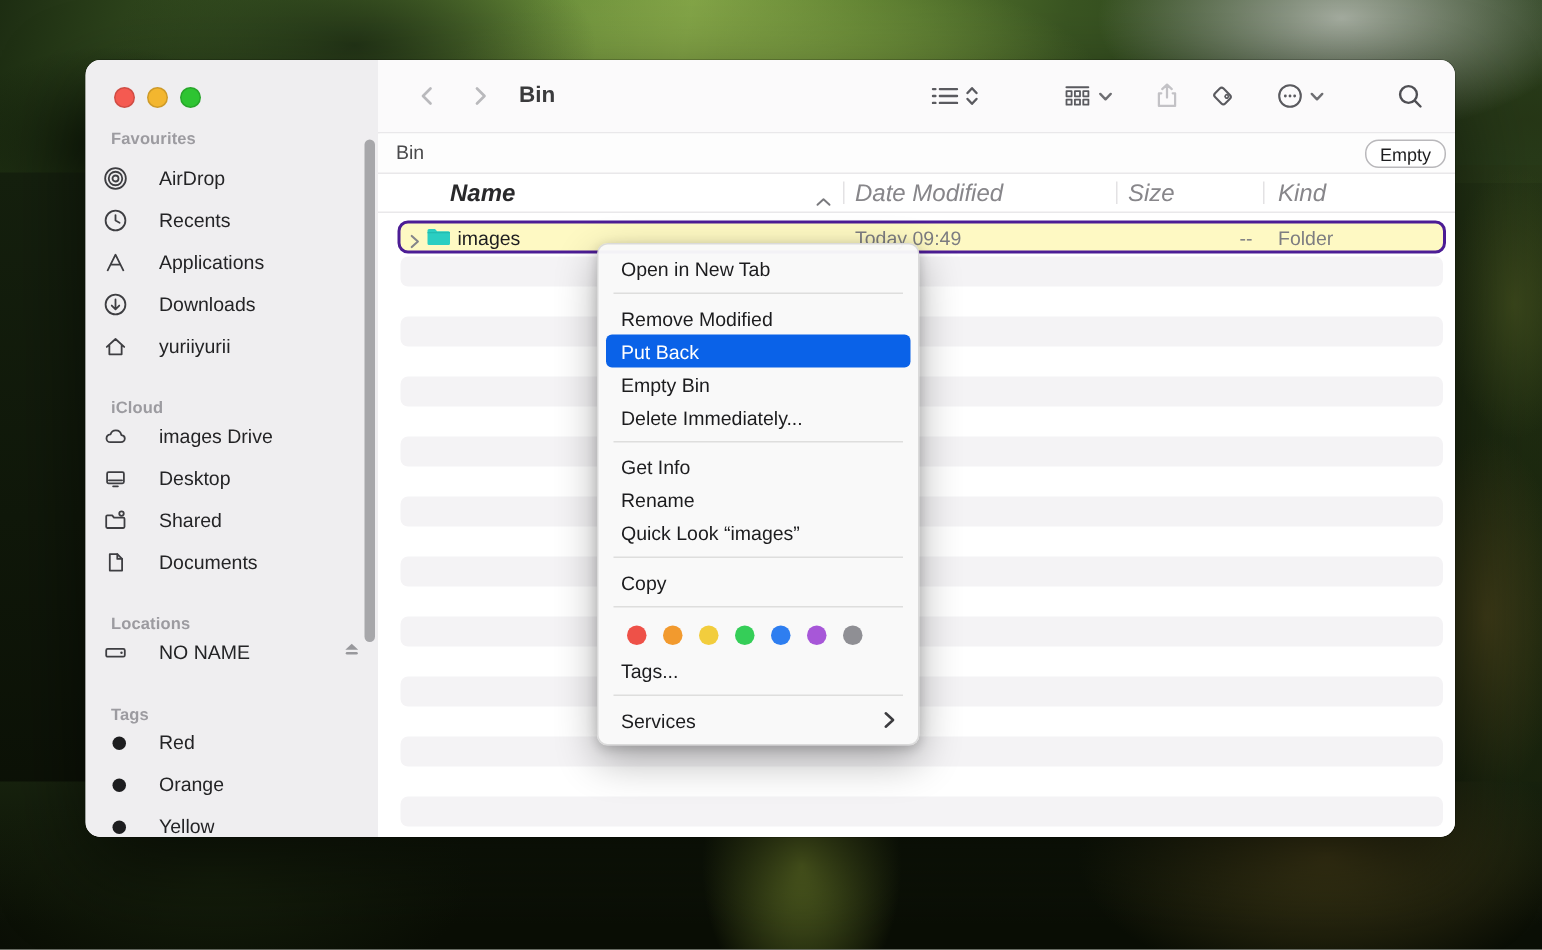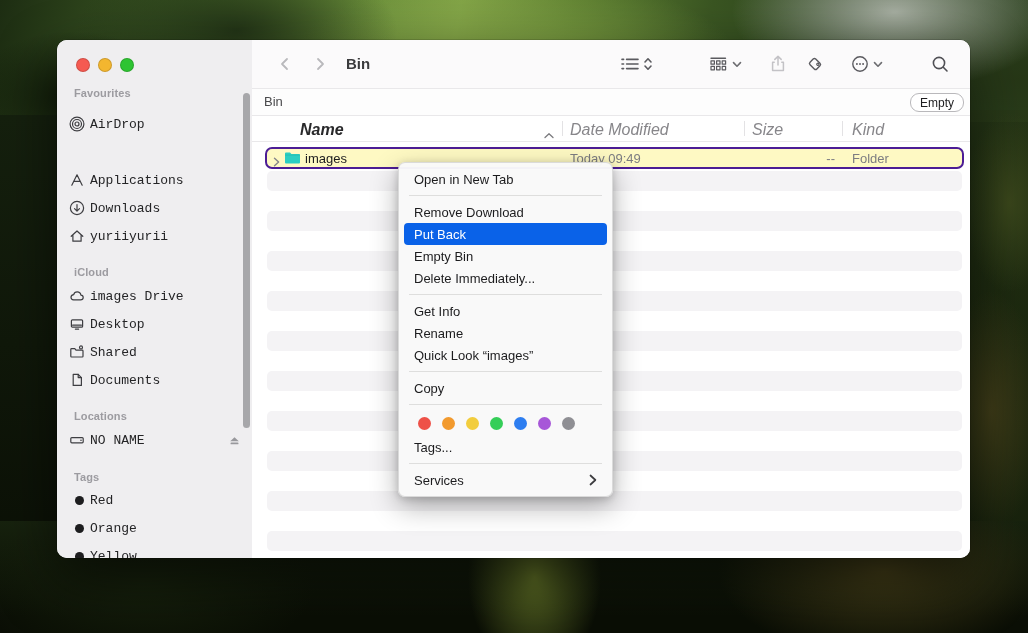--- a/index.html
+++ b/index.html
@@ -34,21 +34,21 @@
       linear-gradient(180deg,#17220e 0%,#0a0e05 85%);}
   
   .window{position:absolute;left:57px;top:40px;width:913px;height:518px;border-radius:10px;
     background:#ffffff;box-shadow:0 22px 55px rgba(0,0,0,.55),0 0 0 .5px rgba(0,0,0,.25);overflow:hidden;}
   
   .sidebar{position:absolute;left:0;top:0;width:195px;height:518px;background:#efeef0;border-right:1px solid #d9d8da;}
   .traffic{position:absolute;left:19px;top:18px;display:flex;gap:8px;}
   .tl{width:12px;height:12px;border-radius:50%;border:.5px solid rgba(0,0,0,.15);}
   .tl.red{background:#f55a51;} .tl.yel{background:#f3b62f;} .tl.grn{background:#2ec432;}
   .sb-sec{position:absolute;left:17px;font-size:11px;font-weight:700;color:#9c9ba0;letter-spacing:.1px;}
-  .sb-item{position:absolute;left:11px;right:12px;height:26px;display:flex;align-items:center;gap:4px;border-radius:6px;font-family:Liberation Mono, monospace;}
+  .sb-item{position:absolute;left:11px;right:12px;height:26px;display:flex;align-items:flex-start;gap:20px;border-radius:6px;}
   .sb-ic{width:18px;height:16px;display:flex;align-items:center;justify-content:center;flex:0 0 18px;}
   .sb-ic svg{stroke:#3e3e42;fill:none;stroke-width:1.2;stroke-linecap:round;stroke-linejoin:round;}
   .sb-label{font-size:13px;color:#242426;white-space:nowrap;overflow:hidden;}
   .sb-dot{width:9px;height:9px;border-radius:50%;background:#1d1d1f;margin-left:4px;}
   .eject{margin-left:auto;display:flex;align-items:center;}
   .sb-scroll{position:absolute;left:186px;top:53px;width:7px;height:335px;border-radius:4px;background:#a7a7aa;}
   
   .main{position:absolute;left:195px;top:0;width:718px;height:580px;}
   .toolbar{position:absolute;left:0;top:0;width:718px;height:48px;background:#fbfafb;border-bottom:1px solid #e9e8ea;}
   .tb{position:absolute;top:14px;display:flex;align-items:center;}
@@ -105,20 +105,29 @@
     <div class="sb-item" style="top:71px">
       <span class="sb-ic">
           <svg width="16" height="16" viewBox="0 0 16 16">
             <circle cx="8" cy="8" r="2"></circle>
             <circle cx="8" cy="8" r="4.5"></circle>
             <circle cx="8" cy="8" r="6.9"></circle>
           </svg>
         </span>
       <span class="sb-label">AirDrop</span>
     </div>
+    <div class="sb-item" style="top:99px">
+      <span class="sb-ic">
+          <svg width="16" height="16" viewBox="0 0 16 16">
+            <circle cx="8" cy="8" r="6.6"></circle>
+            <path d="M8 4.4 V8 L10.7 9.5"></path>
+          </svg>
+        </span>
+      <span class="sb-label">Recents</span>
+    </div>
     <div class="sb-item" style="top:127px">
       <span class="sb-ic">
           <svg width="16" height="16" viewBox="0 0 16 16">
             <path d="M2.8 13.2 L8 2.8 L13.2 13.2 M4.8 9.4 H11.2"></path>
           </svg>
         </span>
       <span class="sb-label">Applications</span>
     </div>
     <div class="sb-item" style="top:155px">
       <span class="sb-ic">
@@ -323,21 +332,21 @@
       <div class="stripe" style="top:309px"></div>
       <div class="stripe" style="top:349px"></div>
       <div class="stripe" style="top:389px"></div>
     </div>
   </div>
 </div>
 
 <div class="cmenu">
   <div class="mi">Open in New Tab</div>
   <div class="msep"></div>
-  <div class="mi">Remove Download</div>
+  <div class="mi">Remove Modified</div>
   <div class="mi hl">Put Back</div>
   <div class="mi">Empty Bin</div>
   <div class="mi">Delete Immediately...</div>
   <div class="msep"></div>
   <div class="mi">Get Info</div>
   <div class="mi">Rename</div>
   <div class="mi">Quick Look “images”</div>
   <div class="msep"></div>
   <div class="mi">Copy</div>
   <div class="msep"></div>

